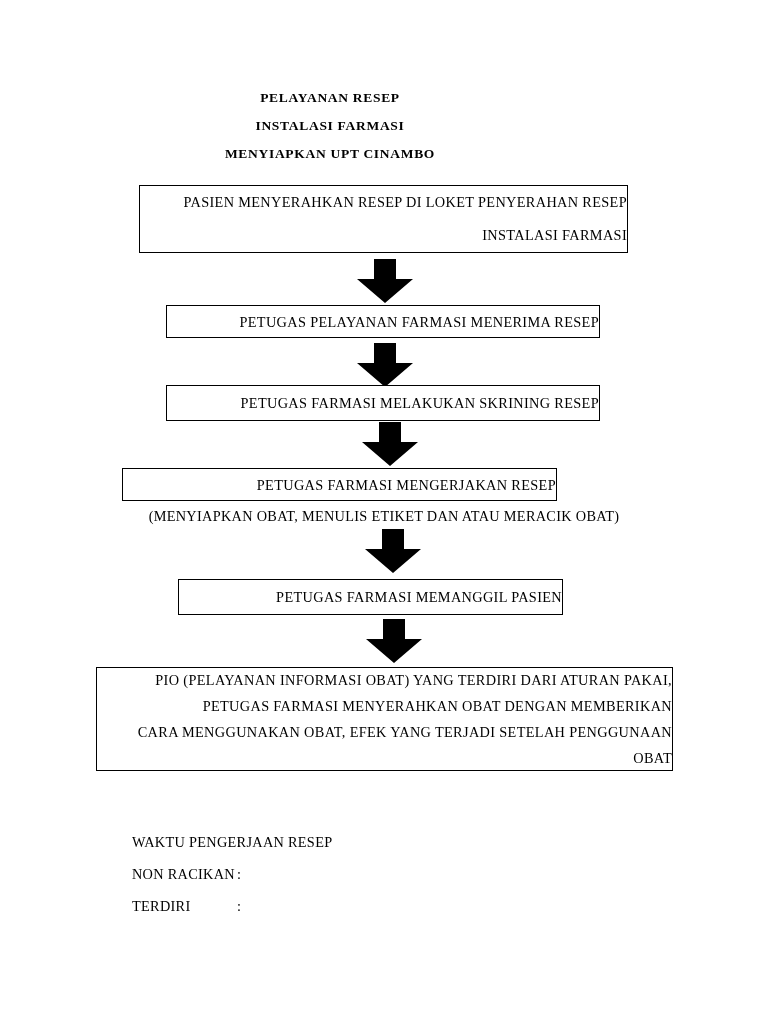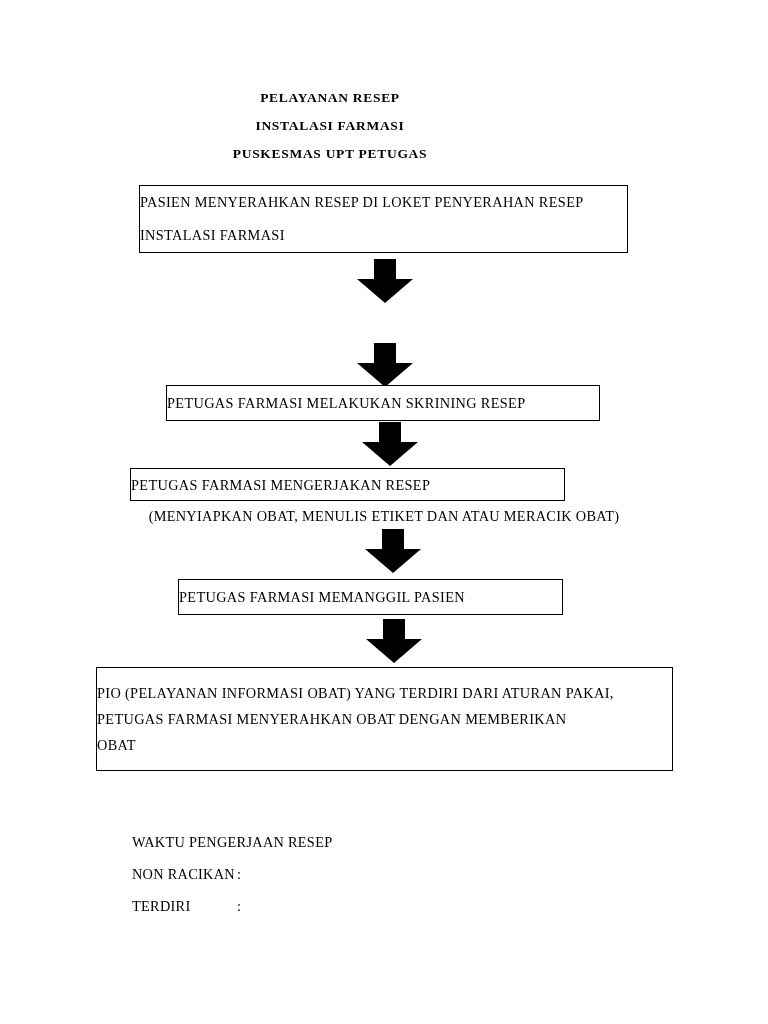--- a/index.html
+++ b/index.html
@@ -42,36 +42,36 @@
   }
 
   
   .flow-box {
     position: absolute;
     border: 1.6px solid #000000;
     box-sizing: border-box;
     background: #ffffff;
     display: flex;
     flex-direction: column;
-    align-items: flex-start;
+    align-items: flex-end;
     justify-content: center;
   }
   .box-line {
     font-size: 14.3px;
     letter-spacing: 0.35px;
     line-height: 32px;
     text-align: center;
     white-space: nowrap;
   }
 
   
   #box-1 { left: 139px; top: 185px;  width: 489px; height: 68px; }
   #box-2 { left: 166px; top: 305px;  width: 434px; height: 33px; }
   #box-3 { left: 166px; top: 385px;  width: 434px; height: 36px; }
-  #box-4 { left: 122px; top: 468px;  width: 435px; height: 33px; margin-left: 8px; }
+  #box-4 { left: 122px; top: 468px;  width: 435px; height: 33px; }
   #box-5 { left: 178px; top: 579px;  width: 385px; height: 36px; }
   #box-6 { left: 96px;  top: 667px;  width: 577px; height: 104px; }
 
   #box-6 .box-line { line-height: 26px; }
   #box-1 .box-line { line-height: 33px; }
 
   
   .box-caption {
     position: absolute;
     left: 0;
@@ -117,34 +117,37 @@
   .footer-colon { position: absolute; left: 148px; top: 0; }
 </style>
 </head>
 <body>
 
 <div class="page">
 
   <div class="title-block">
     <div class="title-line">PELAYANAN RESEP</div>
     <div class="title-line">INSTALASI FARMASI</div>
-    <div class="title-line">PUSKESMAS UPT PETUGAS</div>
+    <div class="title-line">MENYIAPKAN UPT CINAMBO</div>
   </div>
 
   <div class="flow-box" id="box-1">
     <div class="box-line">PASIEN MENYERAHKAN RESEP DI LOKET PENYERAHAN RESEP</div>
     <div class="box-line">INSTALASI FARMASI</div>
   </div>
 
   <div class="arrow" id="arrow-1">
     <svg viewBox="0 0 56 44" xmlns="http://www.w3.org/2000/svg" aria-hidden="true">
       <polygon points="17,0 39,0 39,20 56,20 28,44 0,20 17,20" fill="#000000"></polygon>
     </svg>
   </div>
 
+  <div class="flow-box" id="box-2">
+    <div class="box-line">PETUGAS PELAYANAN FARMASI MENERIMA RESEP</div>
+  </div>
 
   <div class="arrow" id="arrow-2">
     <svg viewBox="0 0 56 44" xmlns="http://www.w3.org/2000/svg" aria-hidden="true">
       <polygon points="17,0 39,0 39,20 56,20 28,44 0,20 17,20" fill="#000000"></polygon>
     </svg>
   </div>
 
   <div class="flow-box" id="box-3">
     <div class="box-line">PETUGAS FARMASI MELAKUKAN SKRINING RESEP</div>
   </div>
@@ -172,20 +175,21 @@
 
   <div class="arrow" id="arrow-5">
     <svg viewBox="0 0 56 44" xmlns="http://www.w3.org/2000/svg" aria-hidden="true">
       <polygon points="17,0 39,0 39,20 56,20 28,44 0,20 17,20" fill="#000000"></polygon>
     </svg>
   </div>
 
   <div class="flow-box" id="box-6">
     <div class="box-line">PIO (PELAYANAN INFORMASI OBAT) YANG TERDIRI DARI ATURAN PAKAI,</div>
     <div class="box-line">PETUGAS FARMASI MENYERAHKAN OBAT DENGAN MEMBERIKAN</div>
+    <div class="box-line">CARA MENGGUNAKAN OBAT, EFEK YANG TERJADI SETELAH PENGGUNAAN</div>
     <div class="box-line">OBAT</div>
   </div>
 
   <div class="footer">
     <div class="footer-row">
       <span class="footer-label">WAKTU PENGERJAAN RESEP</span>
       <span class="footer-colon">:</span>
     </div>
     <div class="footer-row">
       <span class="footer-label">NON RACIKAN</span>

